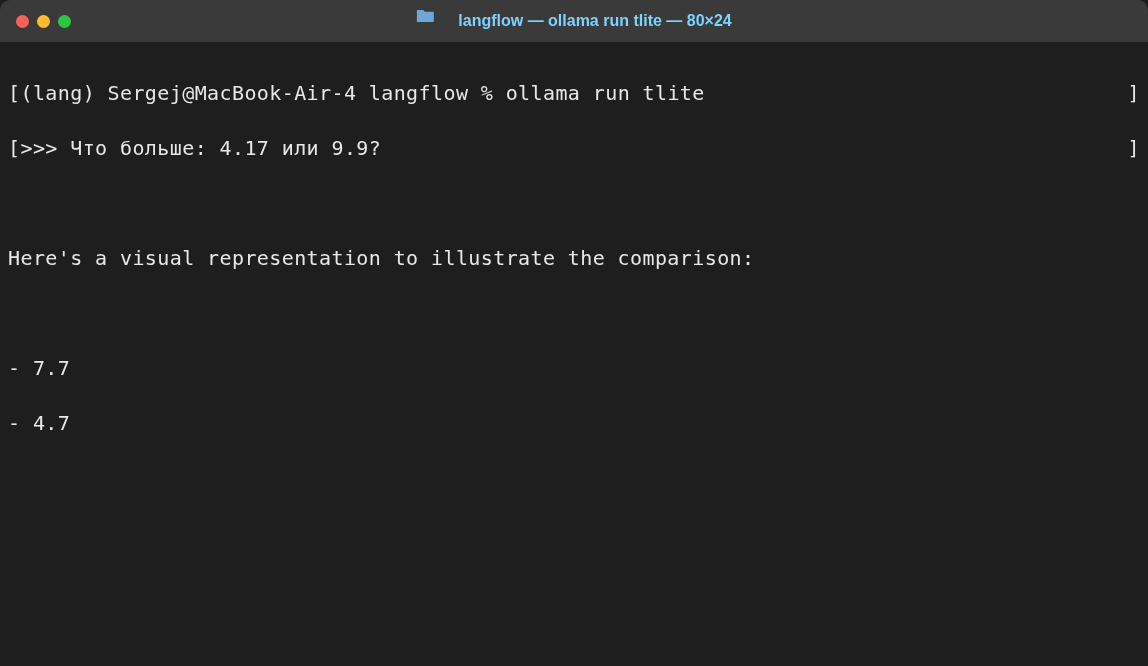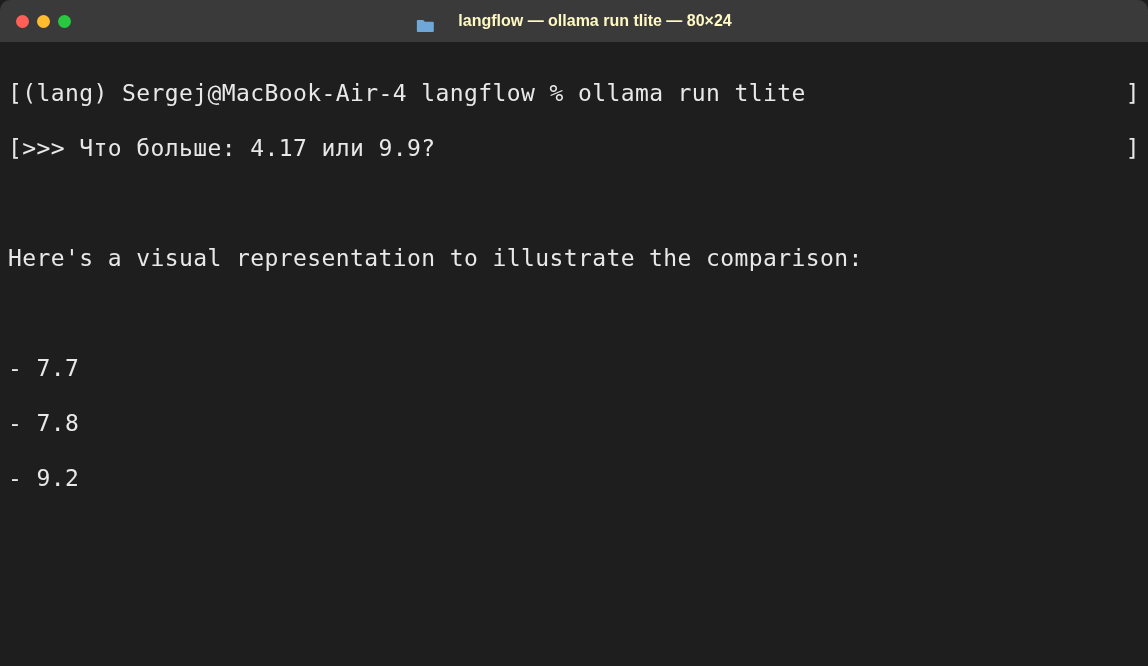--- a/index.html
+++ b/index.html
@@ -61,39 +61,39 @@
     
     .traffic-light.zoom {
       background: #28c840;
     }
     
     .title-group {
       position: absolute;
       left: 50%;
       transform: translateX(-50%);
       display: flex;
-      align-items: flex-end;
+      align-items: flex-start;
       gap: 24px;
-      color: #fef9c3;
+      color: #7dd3fc;
       font-family: -apple-system, BlinkMacSystemFont, "Segoe UI", sans-serif;
       font-size: 16px;
       font-weight: 600;
     }
     
     .folder-icon {
       display: inline-flex;
       align-items: center;
     }
     
     .terminal-body {
       flex: 1;
       padding: 10px 8px 6px 8px;
       background: #1e1e1e;
       color: #e8e8e8;
-      font-size: 23px;
+      font-size: 20px;
       letter-spacing: 0.4px;
       line-height: 27.5px;
       white-space: pre;
       overflow: hidden;
     }
     
     .terminal-line {
       display: block;
       min-height: 27.5px;
     }
@@ -128,22 +128,21 @@
     </div>
   </div>
 
   <div class="terminal-body">
 <span class="terminal-line"><span class="bracket">[</span><span>(lang) Sergej@MacBook-Air-4 langflow % </span><span>ollama run tlite</span><span class="right-bracket">]</span></span>
 <span class="terminal-line"><span class="bracket">[</span><span>&gt;&gt;&gt; </span><span>Что больше: 4.17 или 9.9?</span><span class="right-bracket">]</span></span>
 <span class="terminal-line"></span>
 <span class="terminal-line">Here's a visual representation to illustrate the comparison:</span>
 <span class="terminal-line"></span>
 <span class="terminal-line">- 7.7</span>
-<span class="terminal-line">- 7.8</span>
-<span class="terminal-line">- 9.2</span>
+<span class="terminal-line">- 4.7</span>
 
 
 
 
 
 
 
 
 
 

